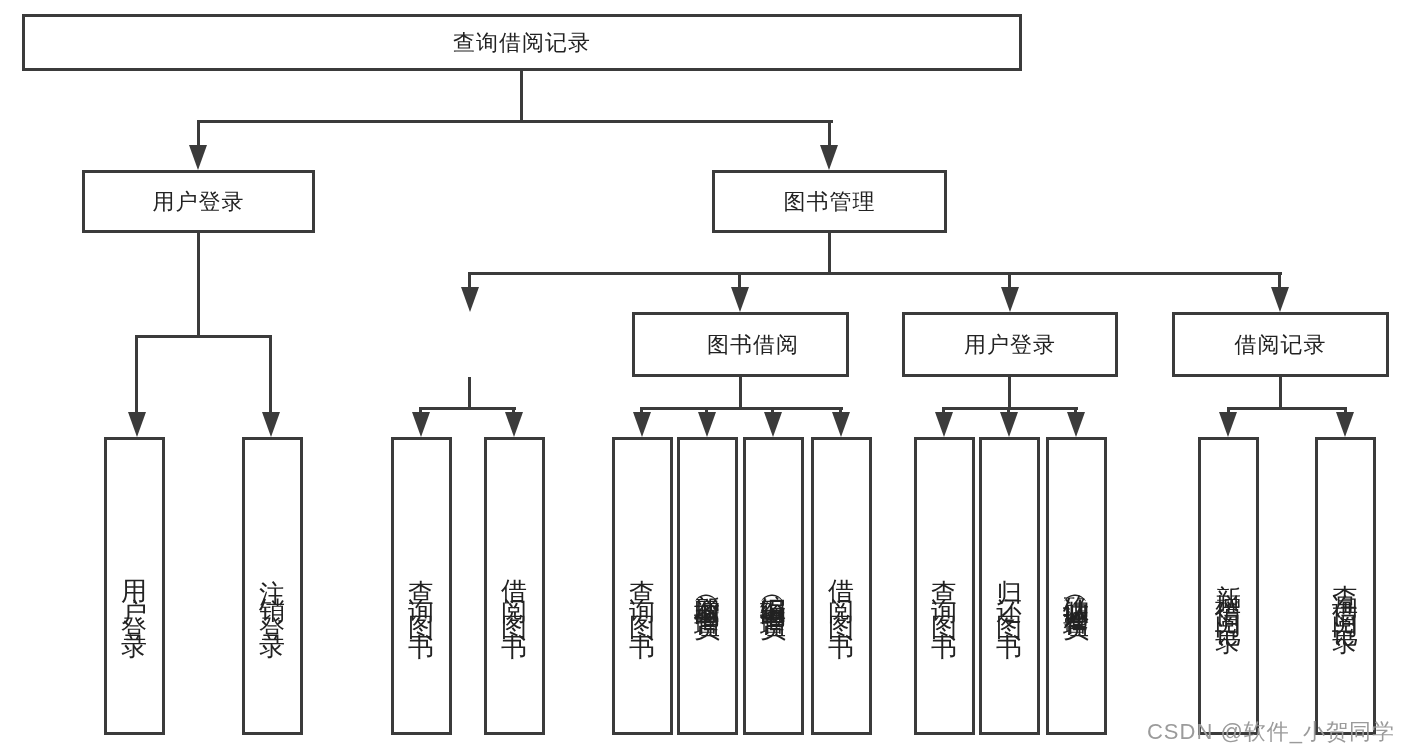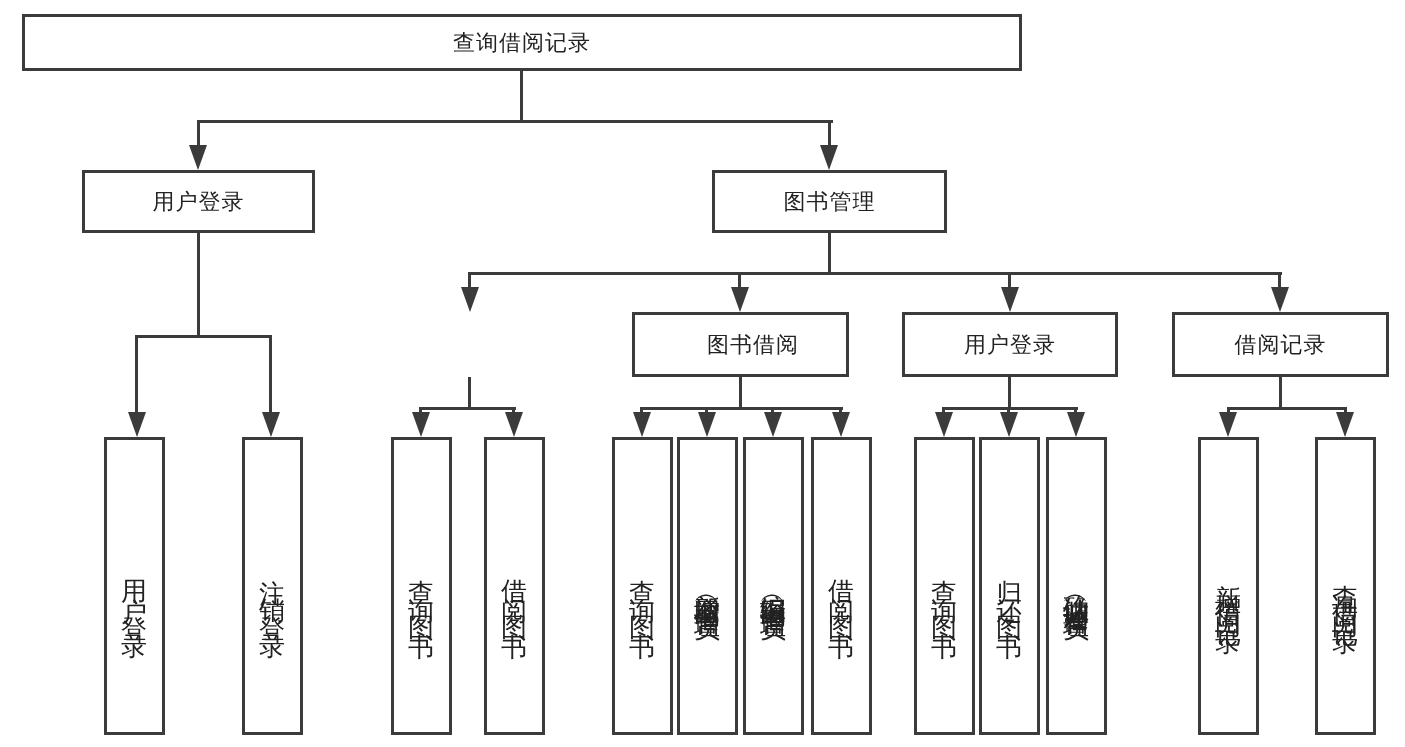--- a/index.html
+++ b/index.html
@@ -153,14 +153,15 @@
     <span class="vtext">确认归还（管理员）</span>
   </div>
 
   <div class="box leaf ls6" style="left:1198px;">
     <span class="vtext">新增借阅记录</span>
   </div>
   <div class="box leaf ls6" style="left:1315px;">
     <span class="vtext">查询借阅记录</span>
   </div>
 
+  <div class="watermark">CSDN @软件_小贺同学</div>
 
 </div>
 
 </body></html>

